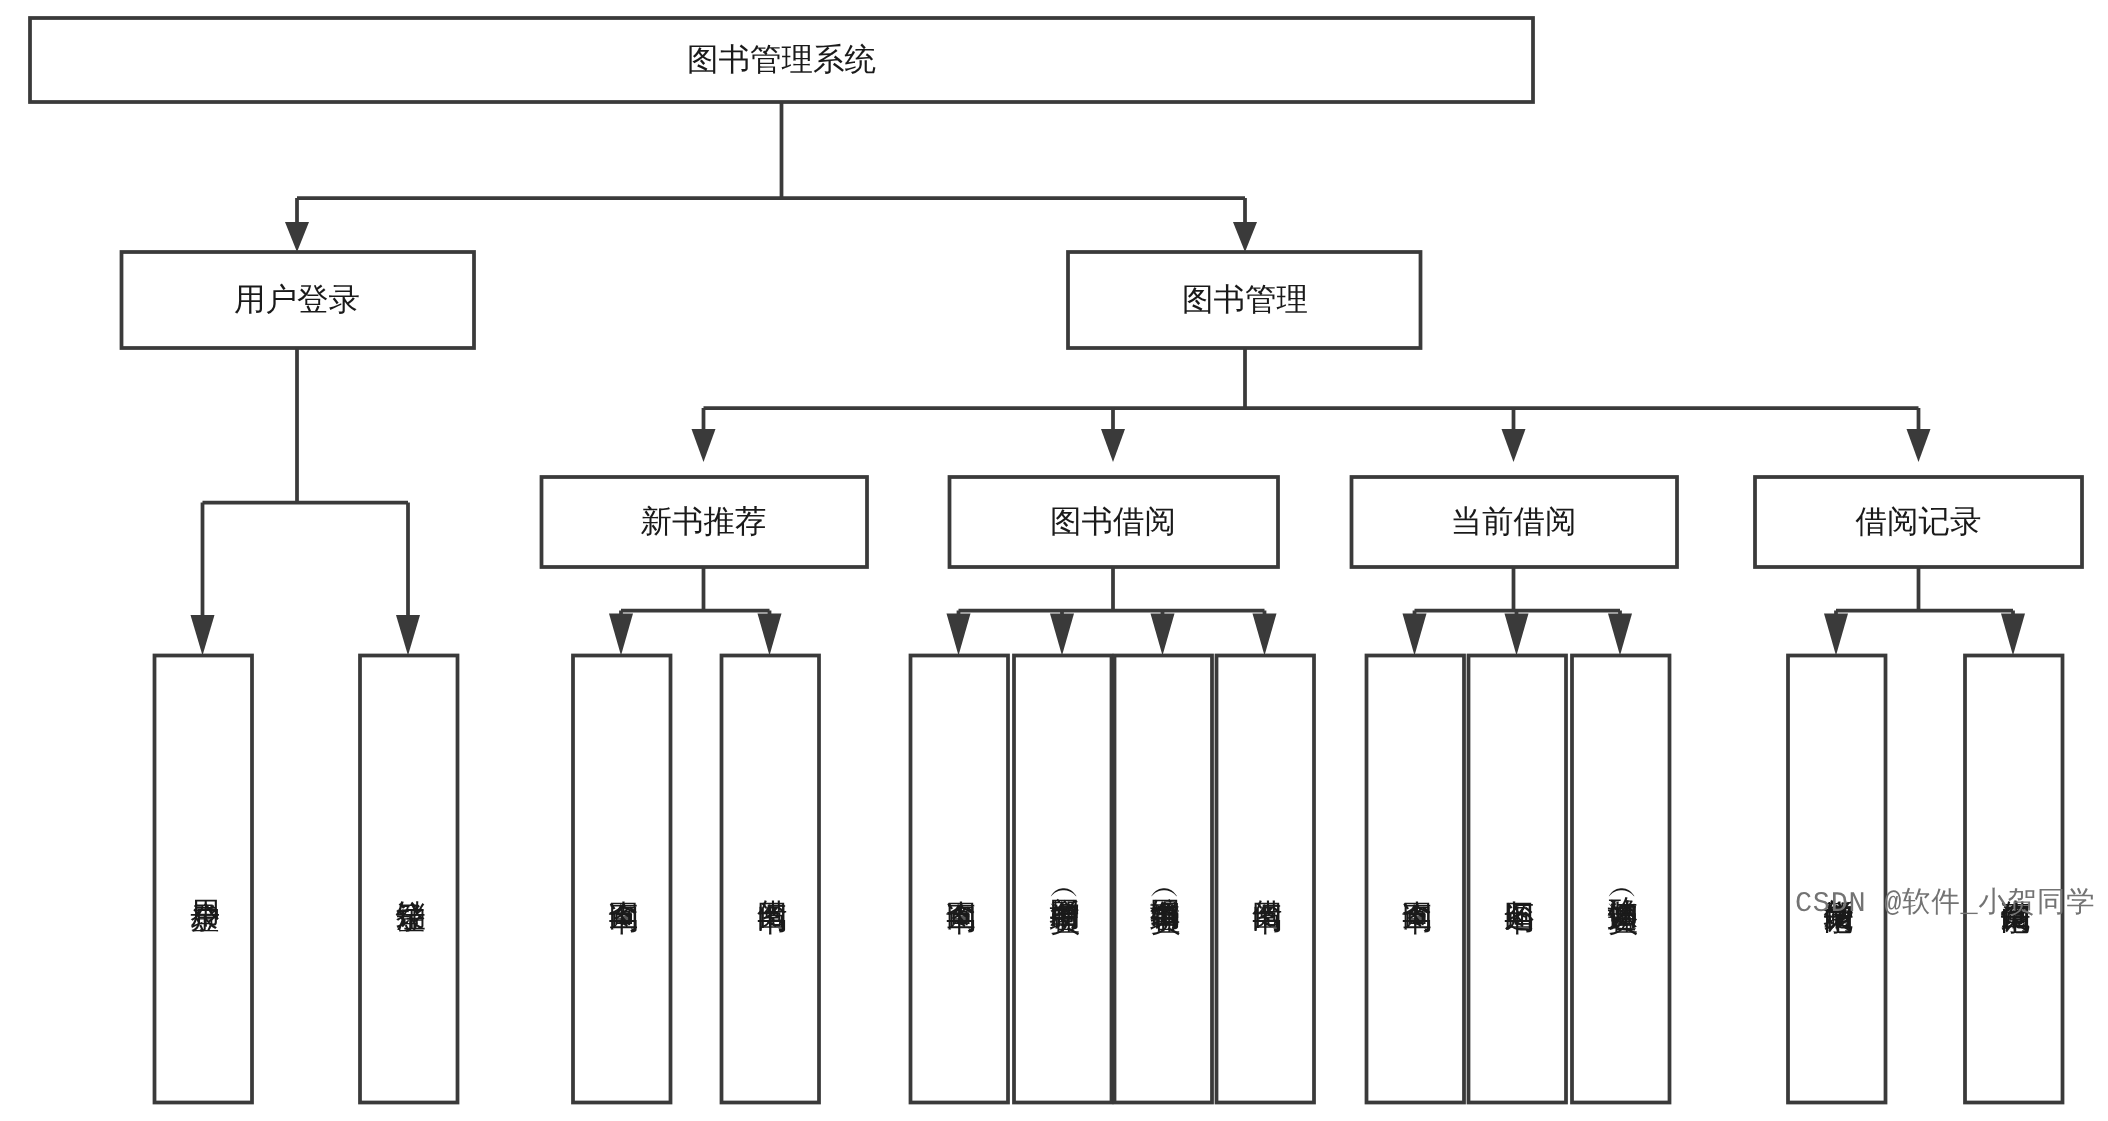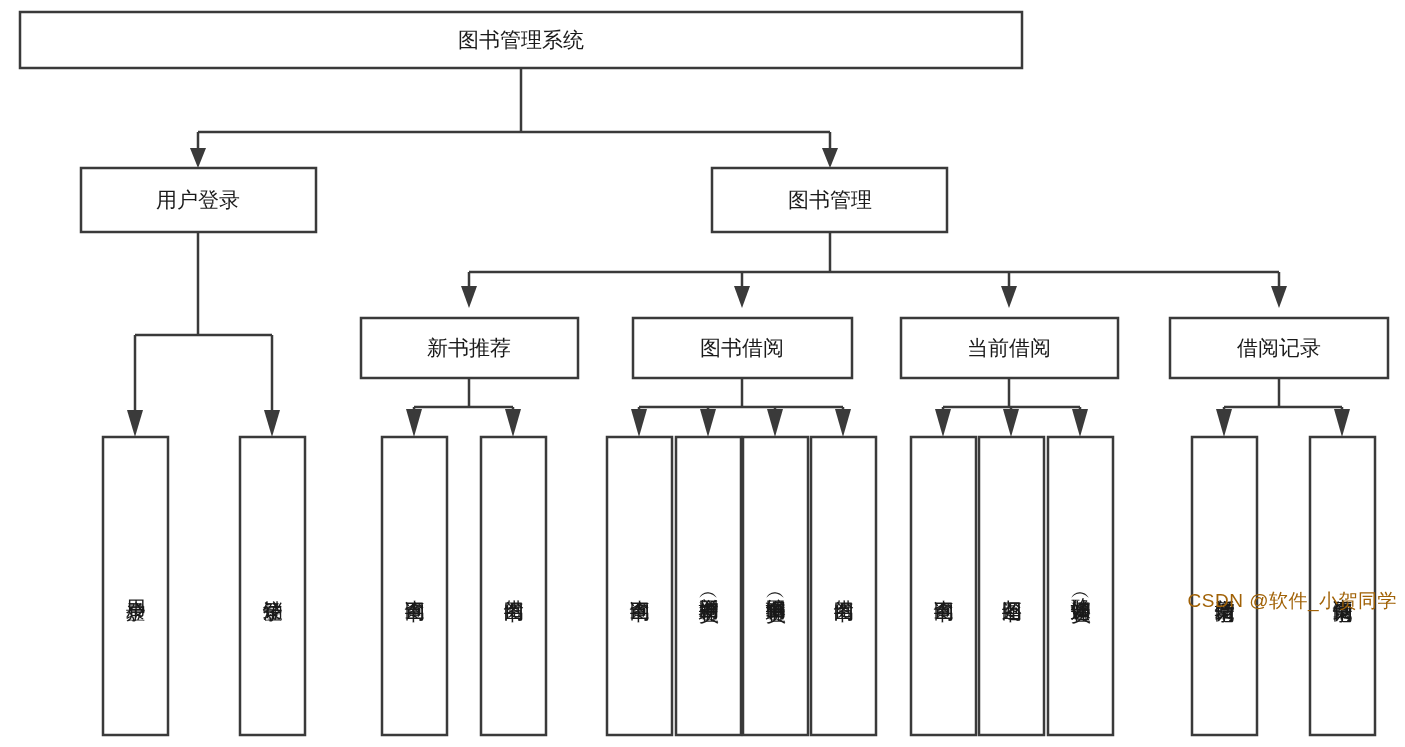--- a/index.html
+++ b/index.html
@@ -71,23 +71,23 @@
     justify-content: center;
     text-align: center;
     white-space: normal;
     box-sizing: border-box;
     padding: 4px 0;
   }
   .watermark {
     position: absolute;
     right: 8px;
     bottom: 4px;
-    font-family: Liberation Sans, sans-serif;
+    font-family: Liberation Mono, monospace;
     font-size: 19px;
-    color: #a16207;
+    color: #737373;
     letter-spacing: 0.5px;
     white-space: nowrap;
     user-select: none;
   }
 </style>
 </head>
 <body>
 
 <div id="diagram-root">
 

